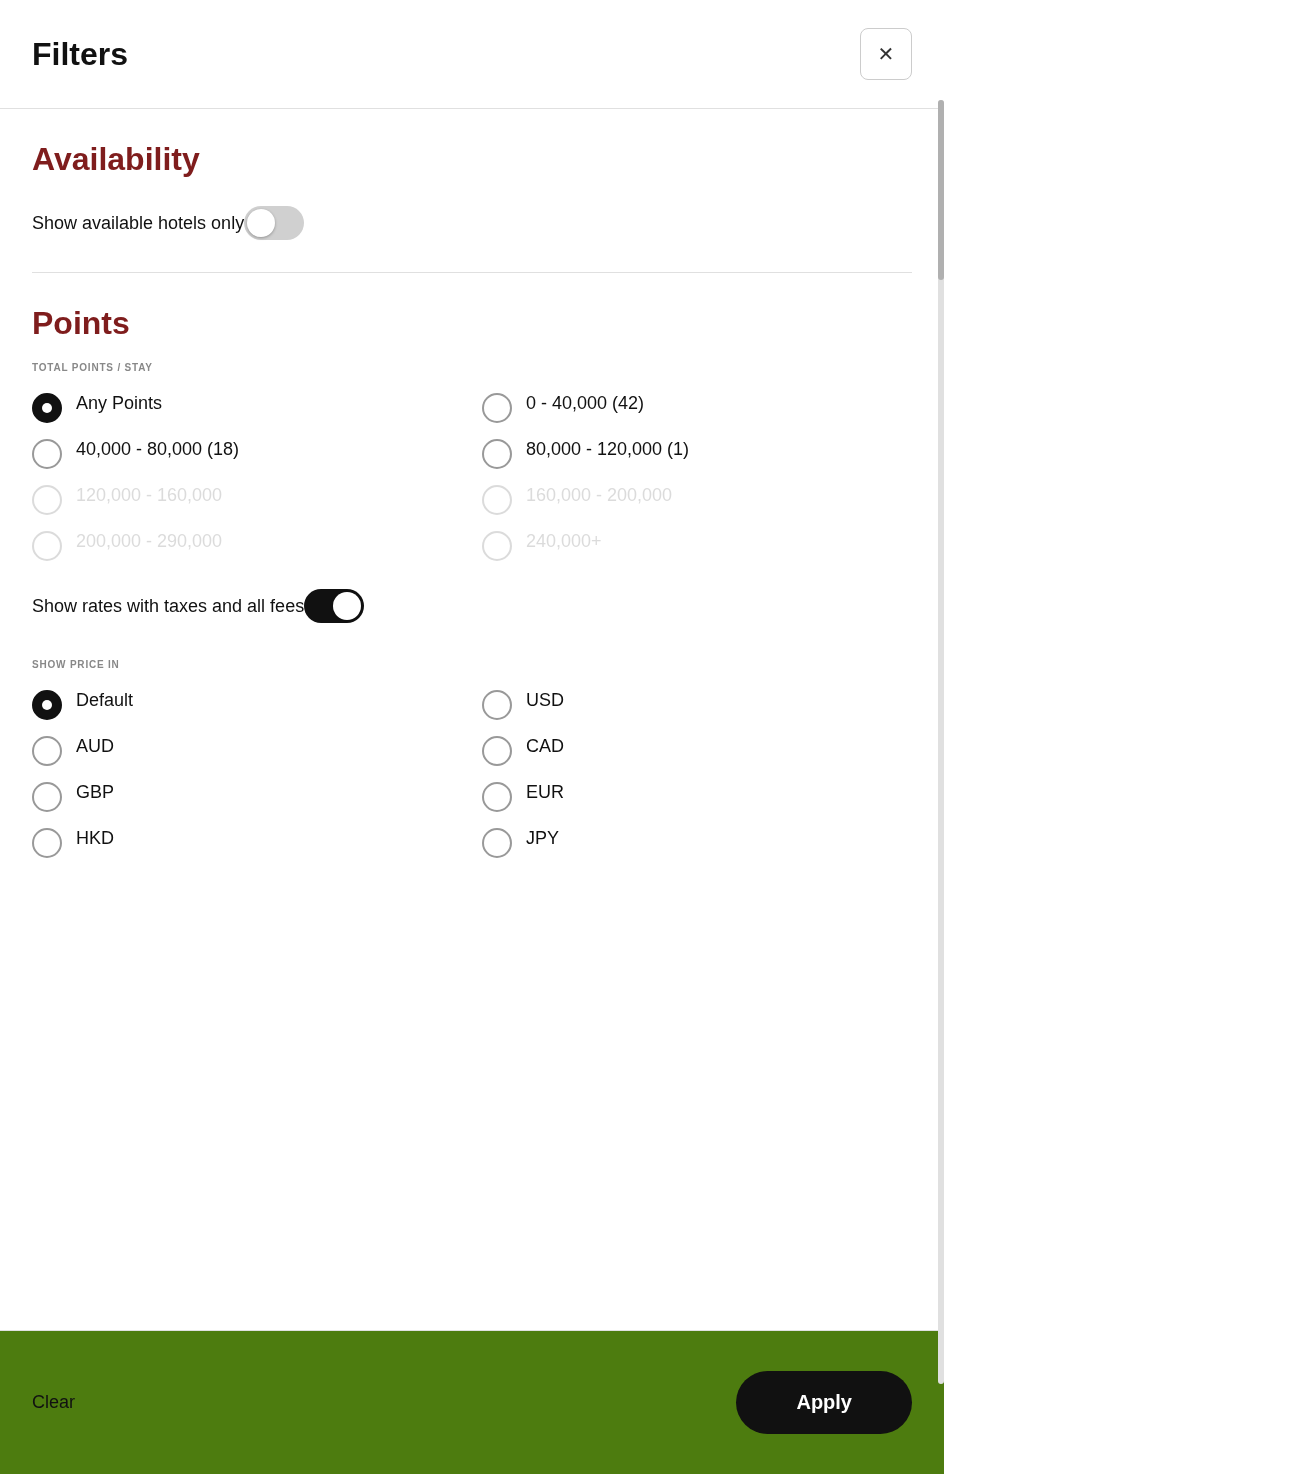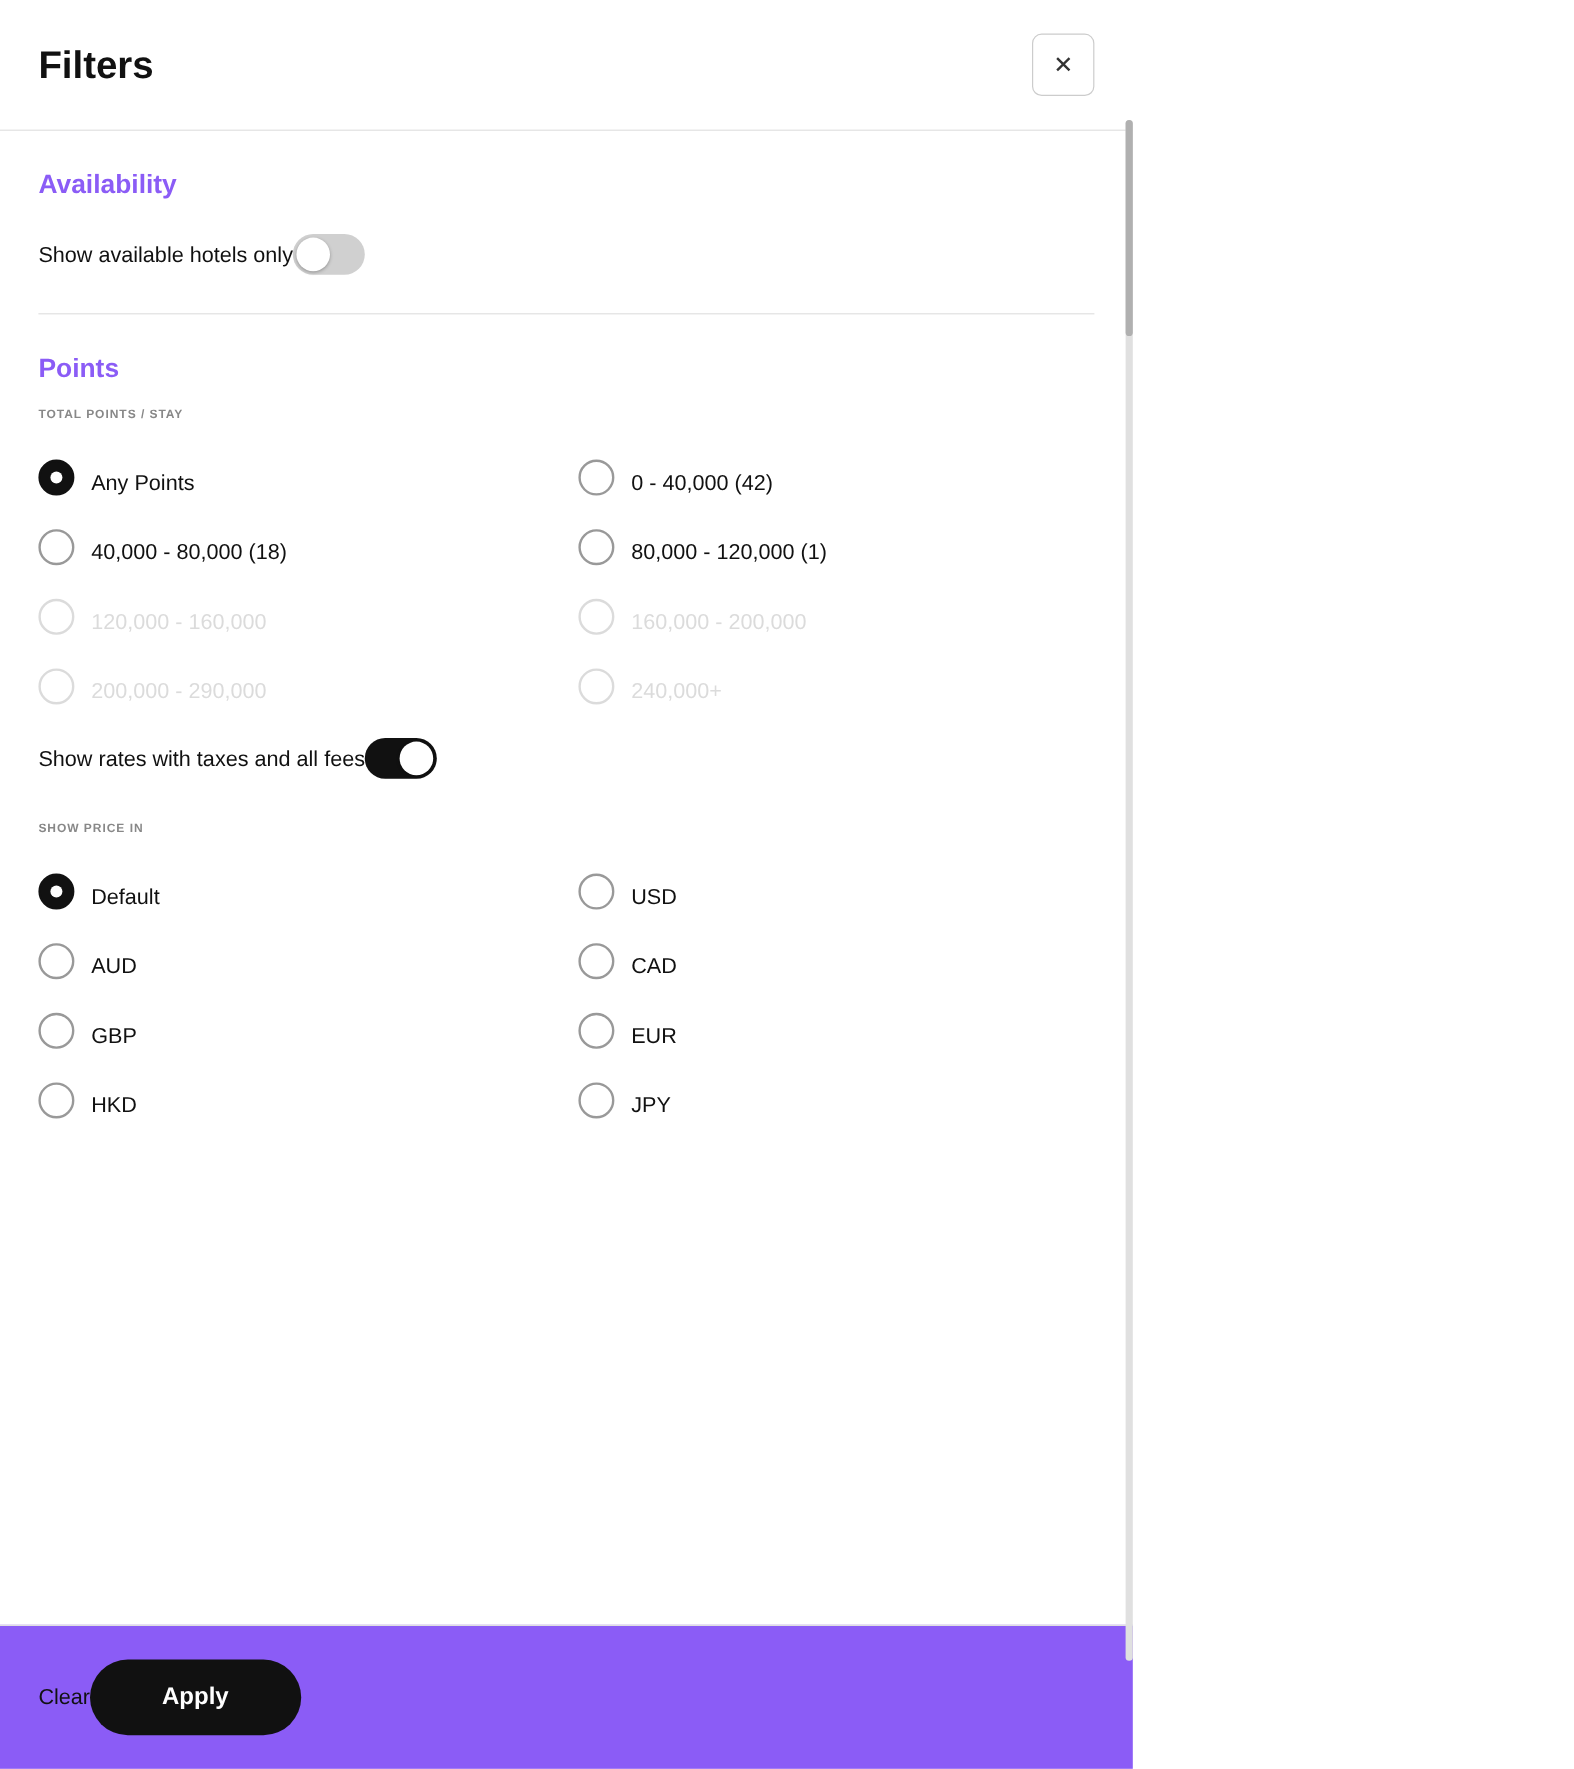--- a/index.html
+++ b/index.html
@@ -65,23 +65,23 @@
       padding: 0 32px;
       overflow-y: auto;
     }
 
     
     .section {
       padding: 32px 0 24px 0;
     }
 
     .section-title {
-      font-size: 22px;
+      font-size: 32px;
       font-weight: 700;
-      color: #8b5cf6;
+      color: #7f1d1d;
       margin-bottom: 20px;
     }
 
     .section-subtitle {
       font-size: 10px;
       font-weight: 600;
       color: #888;
       letter-spacing: 0.08em;
       text-transform: uppercase;
       margin-bottom: 20px;
@@ -139,24 +139,23 @@
     
     .radio-grid {
       display: grid;
       grid-template-columns: 1fr 1fr;
       gap: 16px 20px;
       margin-bottom: 20px;
     }
 
     .radio-option {
       display: flex;
-      align-items: flex-end;
+      align-items: flex-start;
       gap: 14px;
       cursor: pointer;
-      margin-top: 12px;
     }
 
     .radio-option.disabled {
       opacity: 0.35;
       cursor: default;
     }
 
     .radio-circle {
       width: 30px;
       height: 30px;
@@ -187,24 +186,24 @@
       color: #111;
     }
 
     .radio-option.disabled .radio-option-label {
       color: #999;
     }
 
     
     .footer {
       display: flex;
-      justify-content: flex-start;
-      align-items: center;
-      padding: 28px 32px;
-      background: #8b5cf6;
+      justify-content: space-between;
+      align-items: center;
+      padding: 40px 32px;
+      background: #4d7c0f;
       border-top: 1px solid #e0e0e0;
     }
 
     .clear-btn {
       font-size: 18px;
       color: #111;
       background: none;
       border: none;
       cursor: pointer;
       font-weight: 500;

